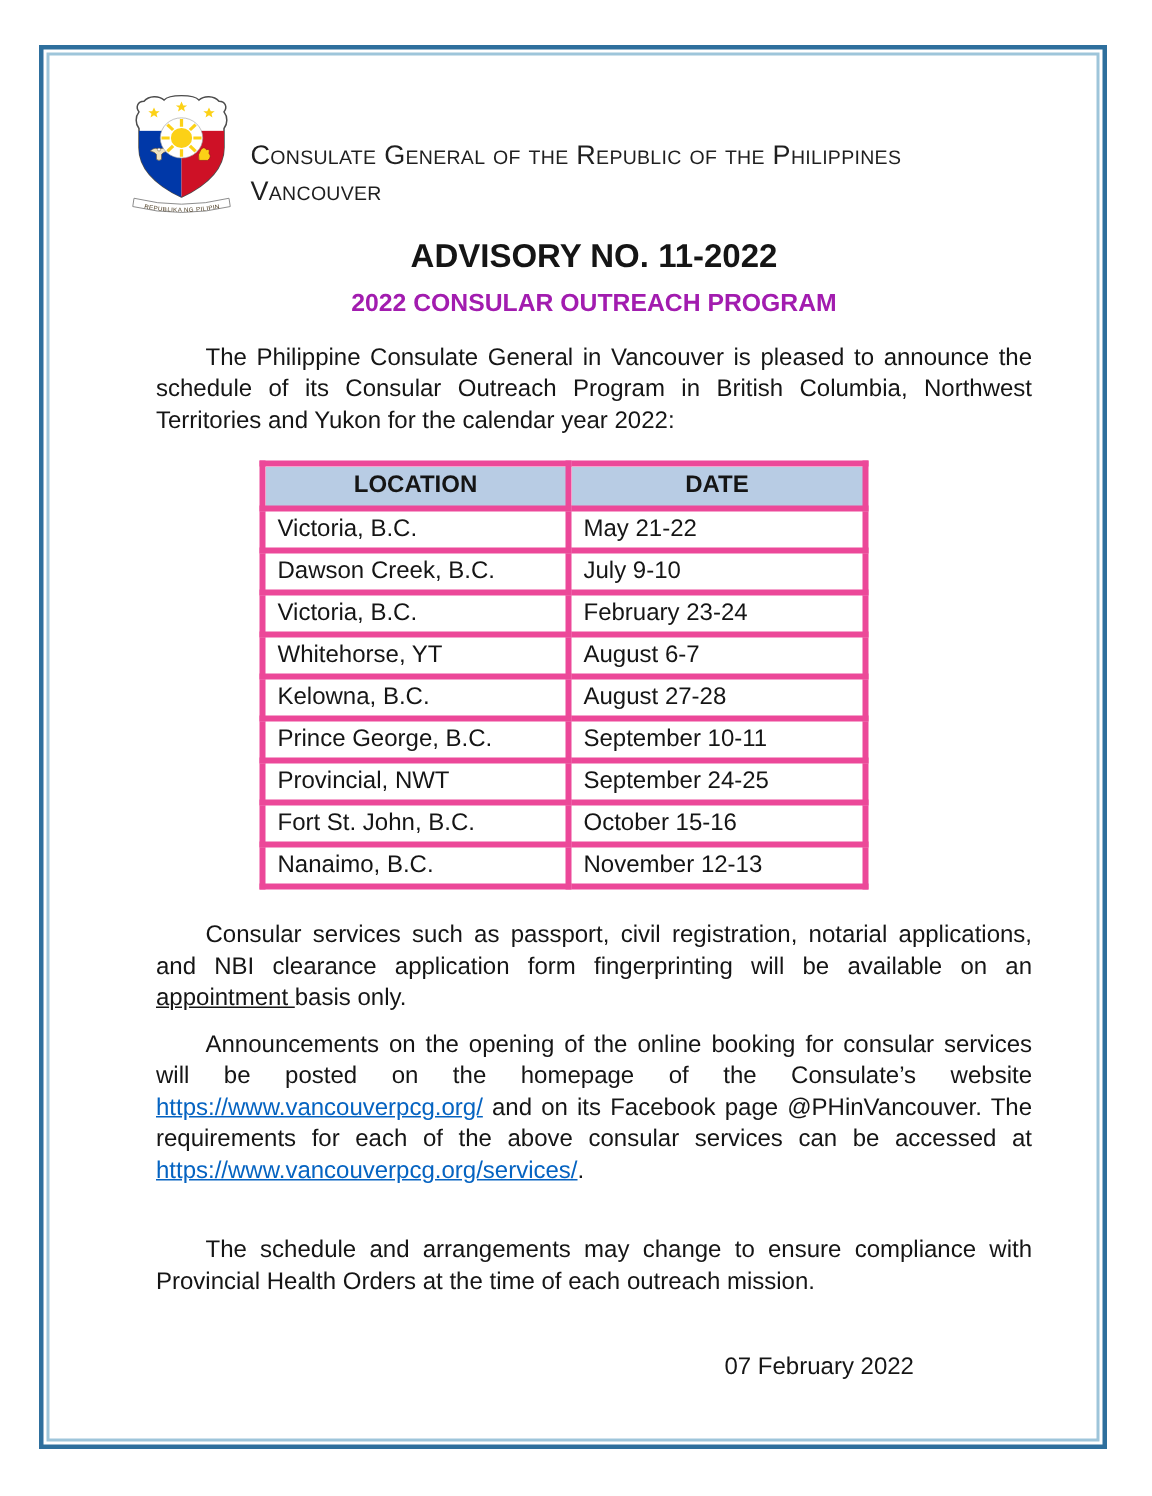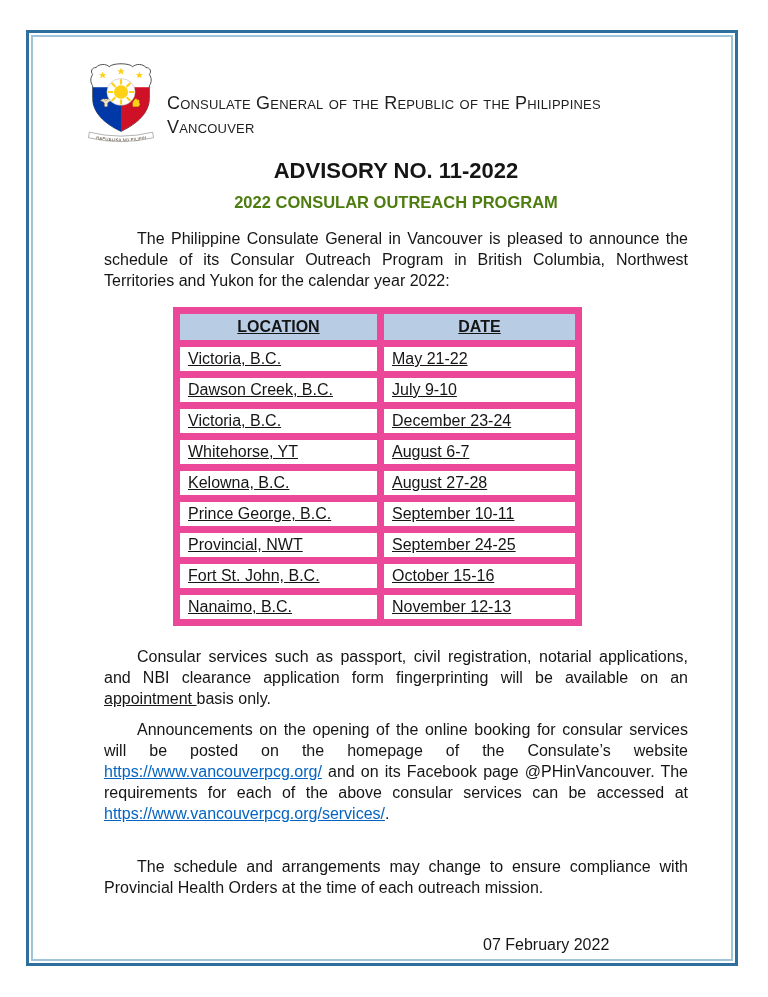--- a/index.html
+++ b/index.html
@@ -31,39 +31,39 @@
     font-size:18px; line-height:23.5px; letter-spacing:0.2px;
     color:#1f1f1f; white-space:nowrap;
   }
 
   
   .content {
     position:absolute; left:104px; top:160px; width:584px;
     font-size:16px; line-height:21px;
   }
   .advisory-title { text-align:center; font-weight:bold; margin:0; font-size:22px; }
-  .program-title  { text-align:center; font-weight:bold; margin:11px 0 0 0; font-size:16.5px; color:#4d7c0f; }
+  .program-title  { text-align:center; font-weight:bold; margin:11px 0 0 0; font-size:16.5px; color:#a21caf; }
 
   p.body { margin:0; text-align:justify; text-indent:33px; }
   #para-intro    { margin-top:15px; }
   #para-services { margin-top:20px; }
   #para-announce { margin-top:10px; }
   #para-schedule { margin-top:32px; }
 
   .u { text-decoration:underline; }
   a.doc-link { color:#0563c1; text-decoration:underline; cursor:pointer; word-break:keep-all; }
 
   table.outreach {
     margin:16px 0 0 69px;
     border-collapse:collapse; table-layout:fixed;
     width:402px;
     border:2px solid #000;
   }
   table.outreach th, table.outreach td {
-    border:7px solid #ec4899; overflow:hidden;text-decoration:underline;
+    border:4px solid #ec4899; overflow:hidden;
   }
   table.outreach th + th, table.outreach td + td { border-left:2px solid #000; }
   table.outreach th {
     background:#b8cce4; font-weight:bold; text-align:center;
     font-size:16px; line-height:20px; padding:3px 4px;
   }
   table.outreach td {
     font-size:16px; line-height:20px; padding:2px 8px;
     white-space:nowrap;
   }
@@ -156,21 +156,21 @@
           <tr>
             <td>Victoria, B.C.</td>
             <td>May 21-22</td>
           </tr>
           <tr>
             <td>Dawson Creek, B.C.</td>
             <td>July 9-10</td>
           </tr>
           <tr>
             <td>Victoria, B.C.</td>
-            <td>December 23-24</td>
+            <td>February 23-24</td>
           </tr>
           <tr>
             <td>Whitehorse, YT</td>
             <td>August 6-7</td>
           </tr>
           <tr>
             <td>Kelowna, B.C.</td>
             <td>August 27-28</td>
           </tr>
           <tr>

